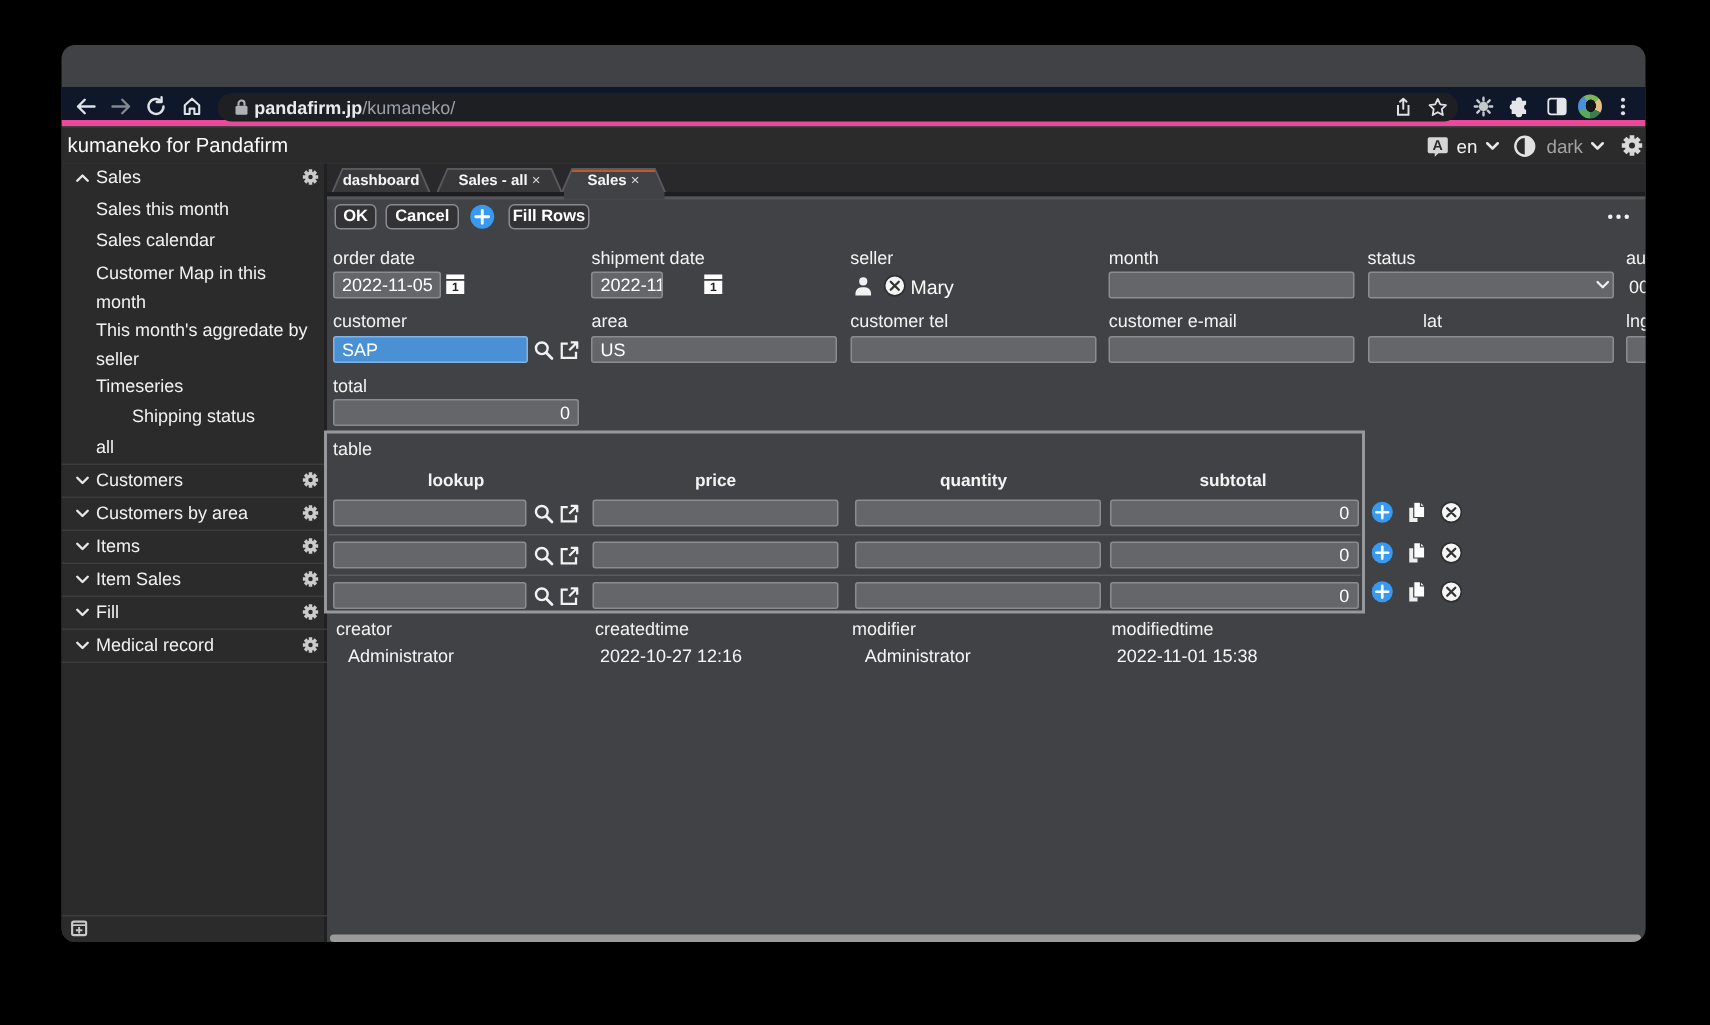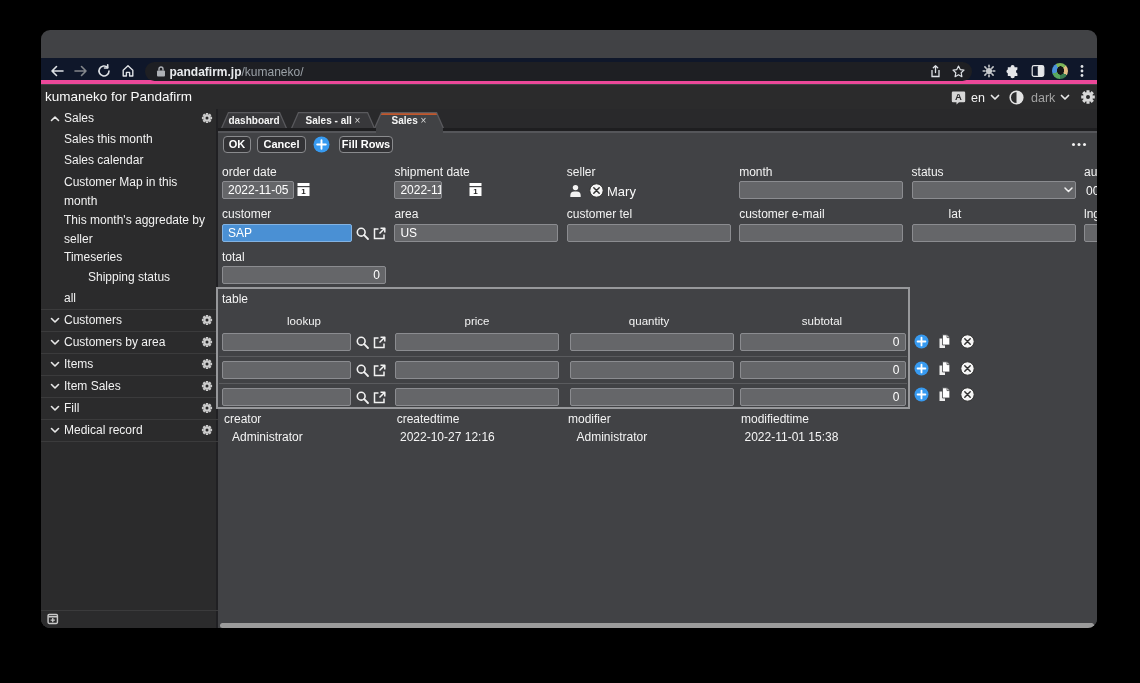--- a/index.html
+++ b/index.html
@@ -29,21 +29,21 @@
 .atab .edge{position:absolute;inset:0;background:#5a5a5e;
 clip-path:polygon(0 100%,7px 0,calc(100% - 7px) 0,100% 100%);}
 .atab .face{position:absolute;left:1.4px;right:1.4px;top:1.2px;bottom:0;background:#38383b;
 clip-path:polygon(0 100%,6.4px 0,calc(100% - 6.4px) 0,100% 100%);}
 .atab .lbl{position:absolute;width:100%;top:2.5px;text-align:center;color:#f5f5f5;
 font-size:10px;font-weight:bold;}
 .tx{font-weight:normal;color:#d8d8d8;}
 #tbox{position:absolute;left:-2.5px;top:178px;width:694px;height:122px;
 border:2px solid #97989b;}
 .thead{position:absolute;width:100px;text-align:center;color:#f3f3f3;font-size:11.5px;
-font-weight:normal;}
+font-weight:bold;}
 .tsep{position:absolute;left:1px;width:688px;height:1px;background:#5a5b5e;}
 .mval{position:absolute;color:#f5f5f5;font-size:12px;white-space:nowrap;}
 
 .btn{position:absolute;height:17px;background:#333336;border:1px solid #8a8b8e;
 border-radius:4px;color:#fff;font-size:11px;font-weight:bold;text-align:center;
 line-height:15px;}
 
 .lab{position:absolute;color:#f3f3f3;font-size:12px;line-height:13px;white-space:nowrap;}
 .fld{position:absolute;height:18px;background:#656669;border:1px solid #8b8c90;
 border-radius:2px;color:#fff;font-size:12px;line-height:16px;padding:0 5px;

